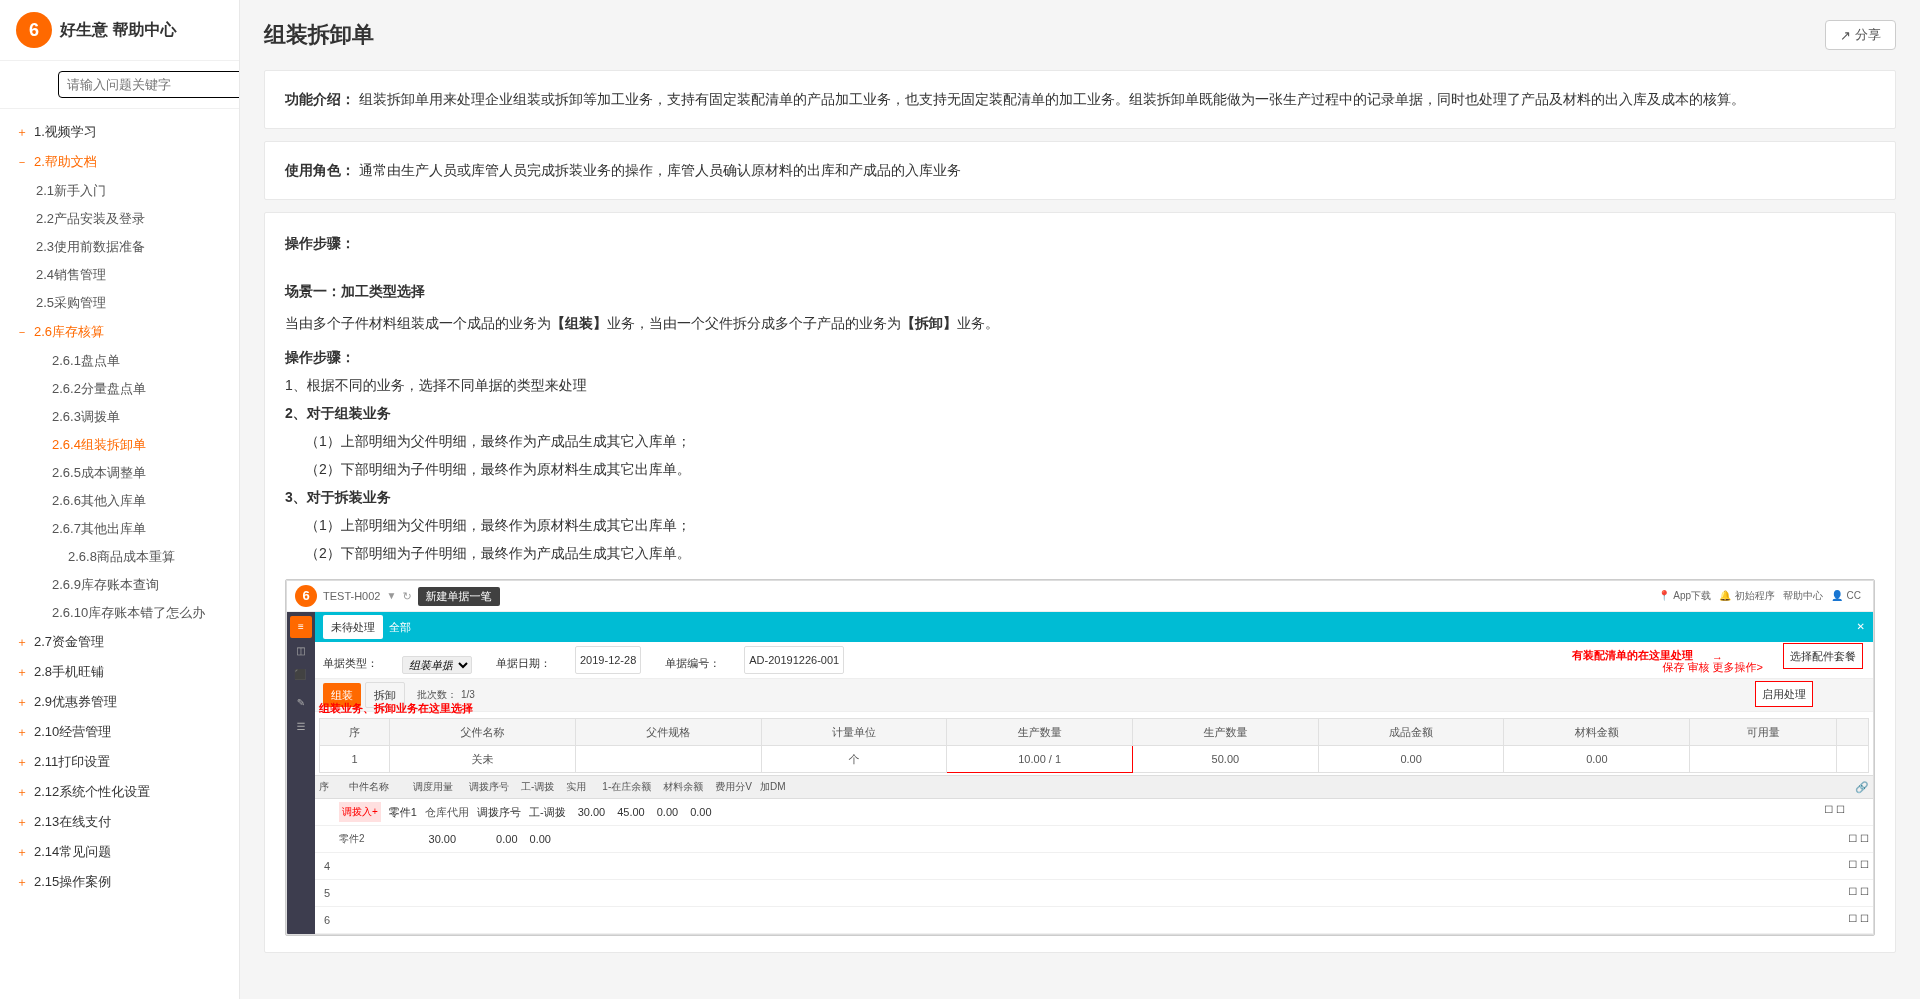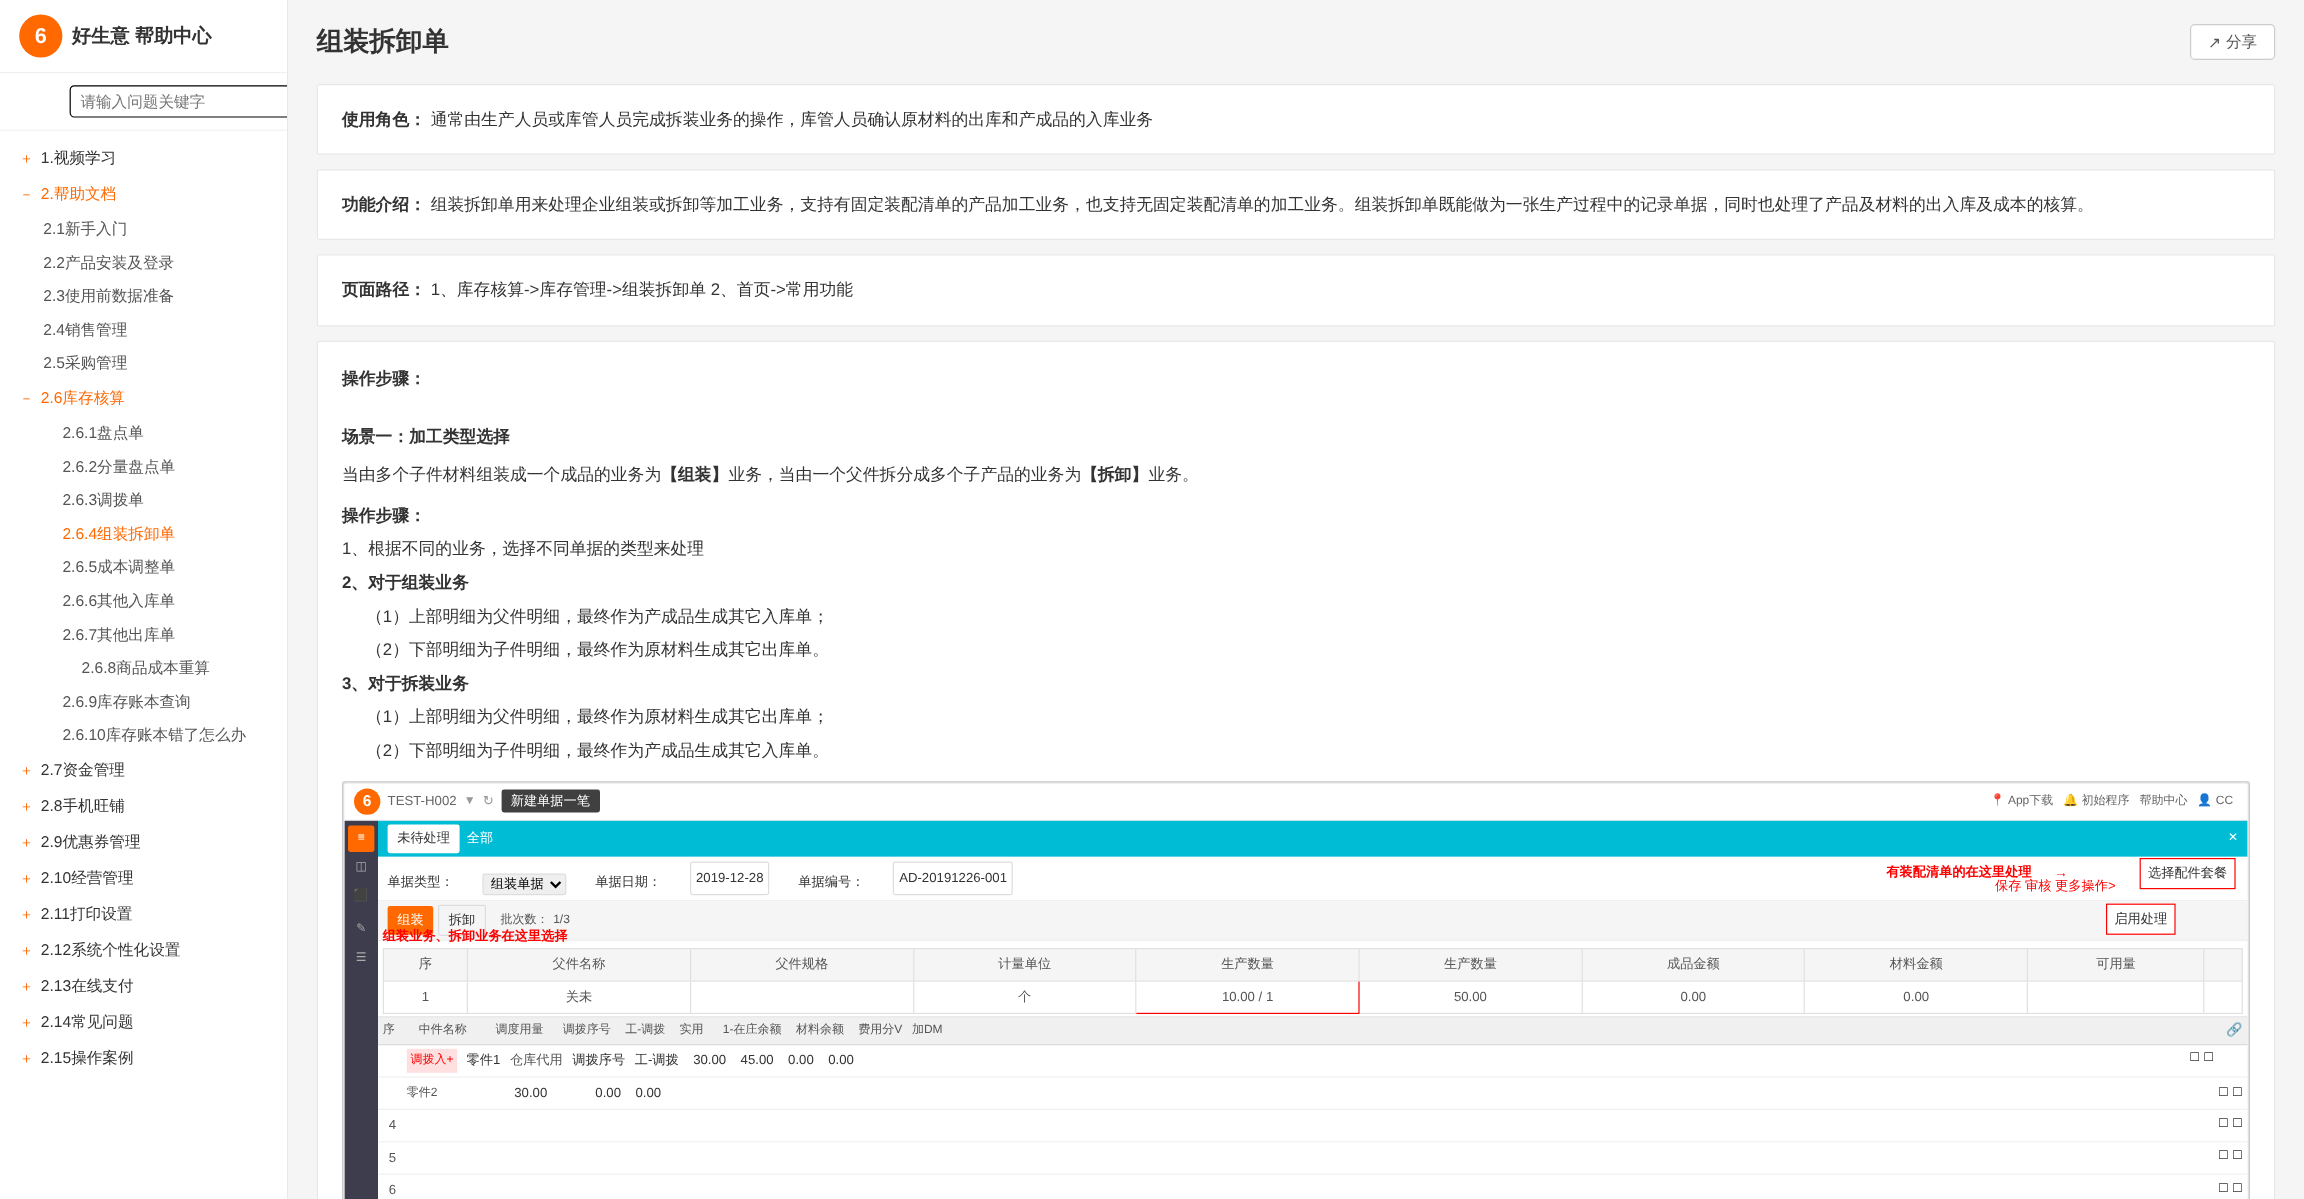--- a/index.html
+++ b/index.html
@@ -415,33 +415,29 @@
 <div id="main">
   <div class="page-header">
     <h1 class="page-title">组装拆卸单</h1>
     <button class="share-btn">
       <span>↗</span>
       <span>分享</span>
     </button>
   </div>
 
   <div class="content-box">
+    <span class="content-label">功能介绍：</span>
+    <span>组装拆卸单用来处理企业组装或拆卸等加工业务，支持有固定装配清单的产品加工业务，也支持无固定装配清单的加工业务。组装拆卸单既能做为一张生产过程中的记录单据，同时也处理了产品及材料的出入库及成本的核算。</span>
+  </div>
+
+  <div class="content-box">
     <span class="content-label">使用角色：</span>
     <span>通常由生产人员或库管人员完成拆装业务的操作，库管人员确认原材料的出库和产成品的入库业务</span>
   </div>
 
-  <div class="content-box">
-    <span class="content-label">功能介绍：</span>
-    <span>组装拆卸单用来处理企业组装或拆卸等加工业务，支持有固定装配清单的产品加工业务，也支持无固定装配清单的加工业务。组装拆卸单既能做为一张生产过程中的记录单据，同时也处理了产品及材料的出入库及成本的核算。</span>
-  </div>
-
-  <div class="content-box">
-    <span class="content-label">页面路径：</span>
-    <span>1、库存核算-&gt;库存管理-&gt;组装拆卸单 2、首页-&gt;常用功能</span>
-  </div>
 
   <div class="steps-section">
     <div class="step-title">操作步骤：</div>
 
     <div style="height:8px;"></div>
 
     <div class="step-subtitle">场景一：加工类型选择</div>
     <div class="step-text">
       当由多个子件材料组装成一个成品的业务为<span style="font-weight:bold;">【组装】</span>业务，当由一个父件拆分成多个子产品的业务为<span style="font-weight:bold;">【拆卸】</span>业务。
     </div>
@@ -487,21 +483,21 @@
               <span style="background:#fff;color:#333;padding:1px 8px;border-radius:2px;">
                 <span>未待处理</span>
               </span>
               <span>全部</span>
               <div style="flex:1;"></div>
               <span style="font-size:10px;">✕</span>
             </div>
 
             <div style="background:#fff;padding:4px 8px;border-bottom:1px solid #eee;display:flex;align-items:flex-end;gap:24px;font-size:11px;position:relative;">
               <span>单据类型：</span>
-              <select style="border:1px solid #ddd;font-size:11px;padding:1px 2px;border-radius:2px;">
+              <select style="border:1px solid #ddd;font-size:11px;padding:1px 2px;border-radius:2px;font-style:italic;">
                 <option>组装单据</option>
                 <option>拆卸单据</option>
               </select>
               <span>单据日期：</span>
               <span class="mock-input">2019-12-28</span>
               <span>单据编号：</span>
               <span class="mock-input">AD-20191226-001</span>
 
               <span style="color:#f00;font-size:11px;font-weight:bold;position:absolute;right:180px;top:2px;">有装配清单的在这里处理</span>
 

